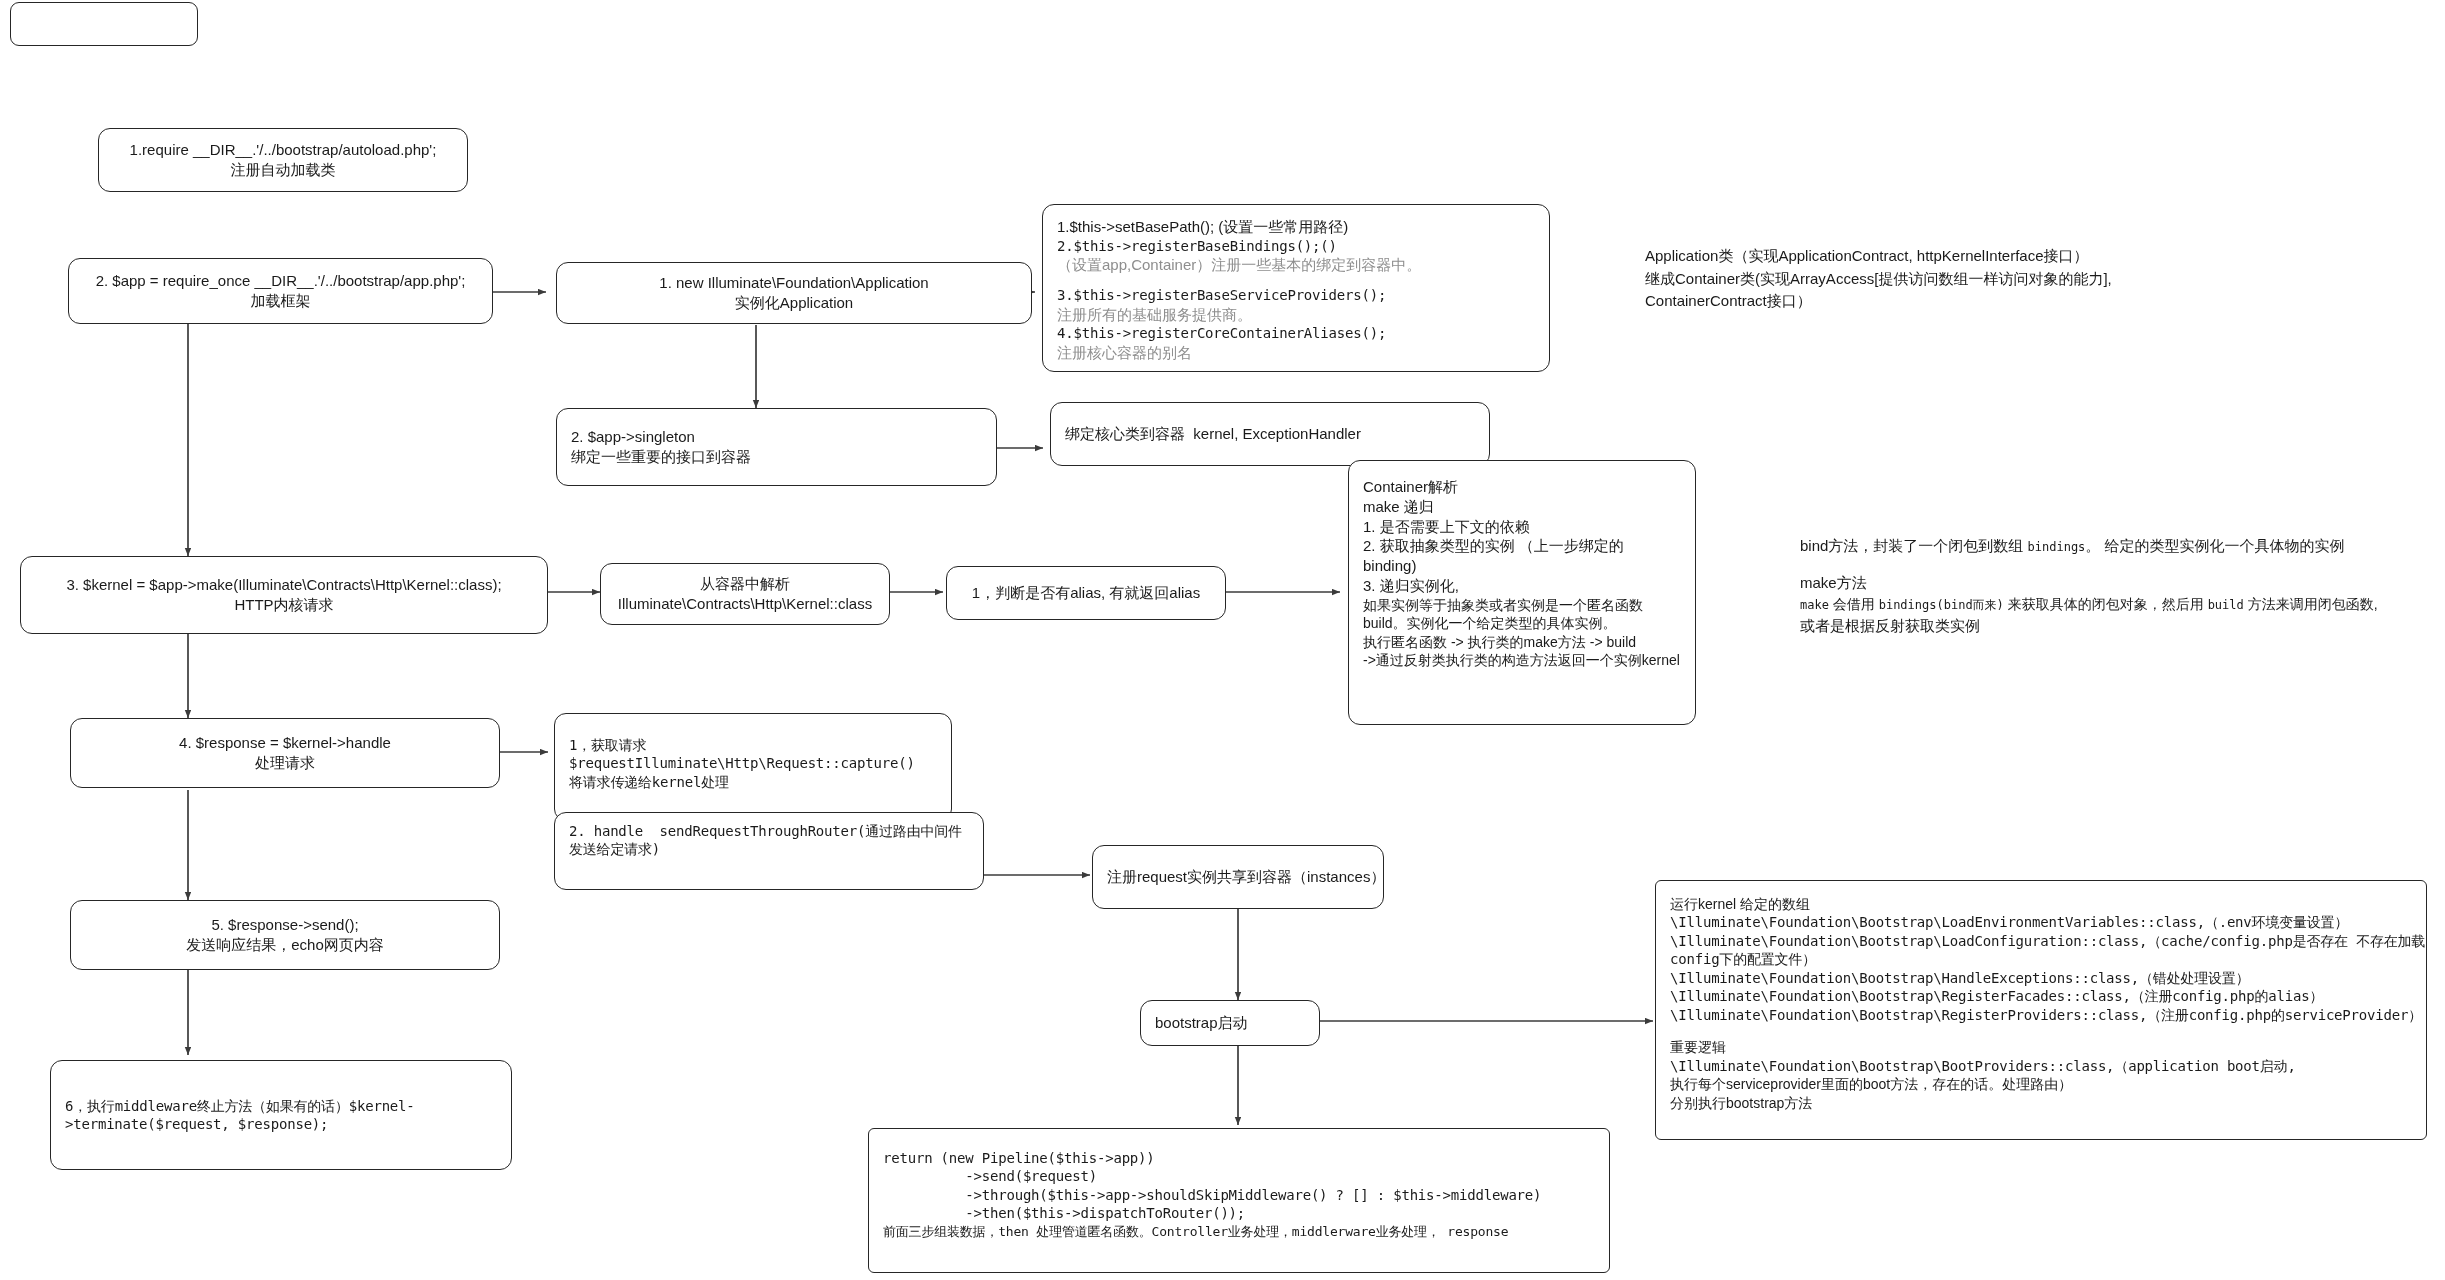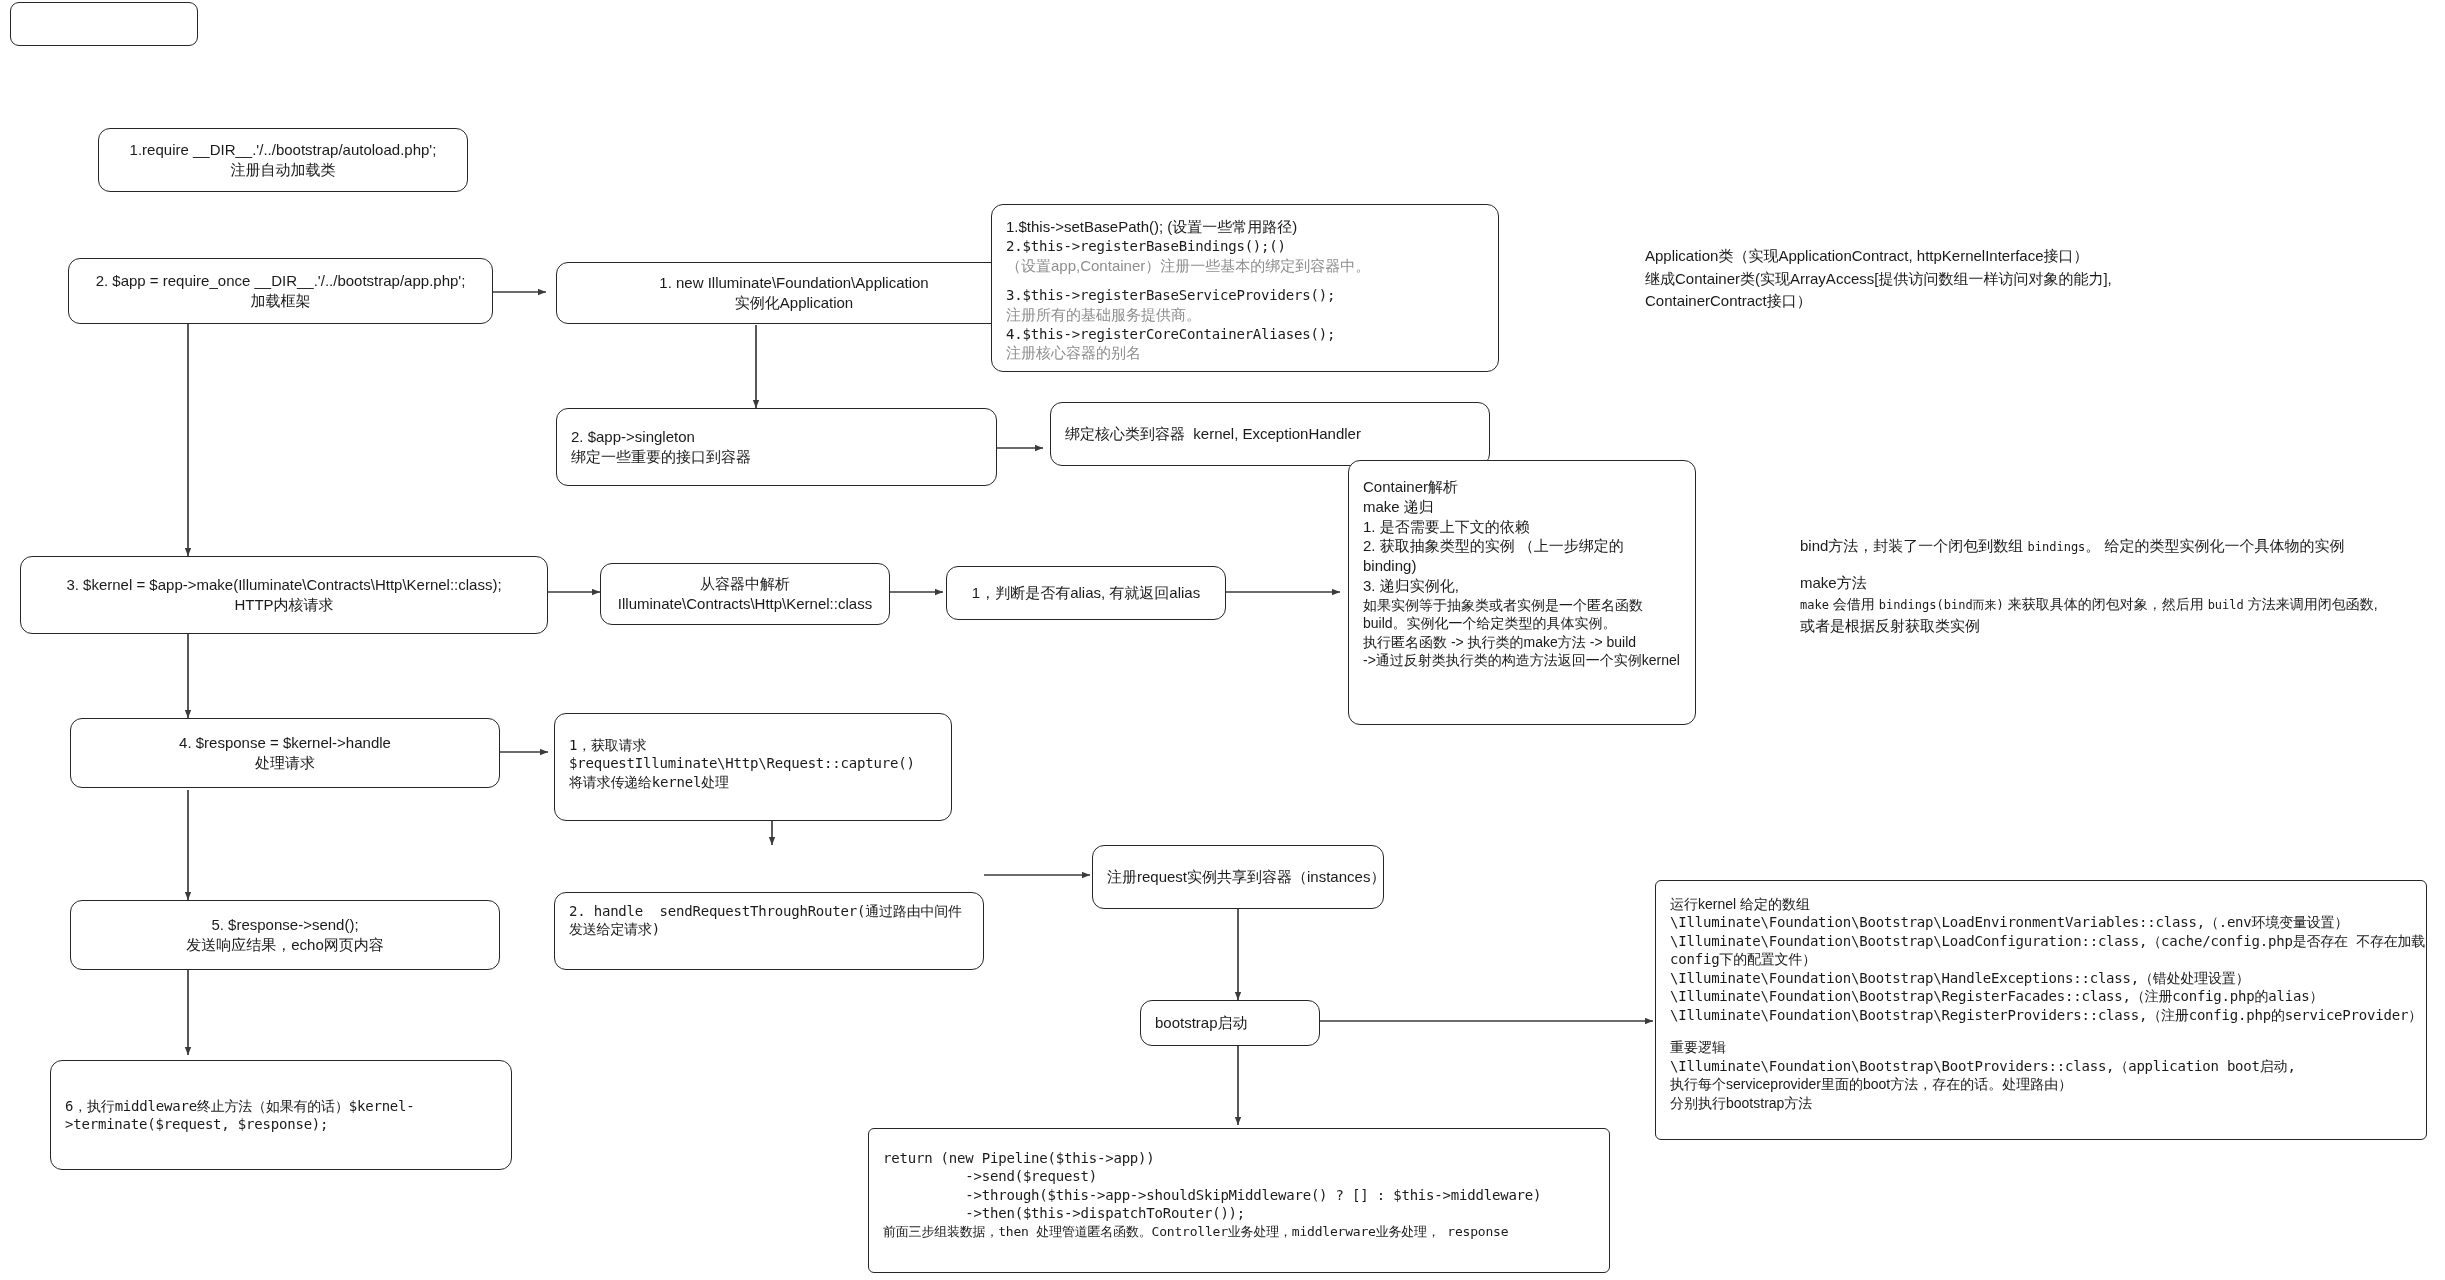--- a/index.html
+++ b/index.html
@@ -138,21 +138,21 @@
   <div class="node center pad14" style="left:68px; top:258px; width:425px; height:66px;">
     <span class="line sans fs15">2. $app = require_once __DIR__.'/../bootstrap/app.php';</span>
     <span class="line sans fs15">加载框架</span>
   </div>
 
   <div class="node center pad14" style="left:556px; top:262px; width:476px; height:62px;">
     <span class="line sans fs15">1. new Illuminate\Foundation\Application</span>
     <span class="line sans fs15">实例化Application</span>
   </div>
 
-  <div class="node left pad14" style="left:991px; top:204px; width:508px; height:168px; justify-content:flex-end; padding-top:12px;">
+  <div class="node left pad14" style="left:1042px; top:204px; width:508px; height:168px; justify-content:flex-start; padding-top:12px;">
     <span class="line sans fs15">1.$this-&gt;setBasePath(); (设置一些常用路径)</span>
     <span class="line mono fs14">2.$this-&gt;registerBaseBindings();()</span>
     <span class="line sans fs15 gray">（设置app,Container）注册一些基本的绑定到容器中。</span>
     <span class="line sans fs15" style="height:11px;"></span>
     <span class="line mono fs14">3.$this-&gt;registerBaseServiceProviders();</span>
     <span class="line sans fs15 gray">注册所有的基础服务提供商。</span>
     <span class="line mono fs14">4.$this-&gt;registerCoreContainerAliases();</span>
     <span class="line sans fs15 gray">注册核心容器的别名</span>
   </div>
 
@@ -210,21 +210,21 @@
     <span class="line sans fs15">4. $response = $kernel-&gt;handle</span>
     <span class="line sans fs15">处理请求</span>
   </div>
 
   <div class="node left pad14" style="left:554px; top:713px; width:398px; height:108px; justify-content:flex-start; padding-top:22px;">
     <span class="line mono fs14">1，获取请求</span>
     <span class="line mono fs14">$requestIlluminate\Http\Request::capture()</span>
     <span class="line mono fs14">将请求传递给kernel处理</span>
   </div>
 
-  <div class="node left pad14" style="left:554px; top:892px; width:430px; height:78px; justify-content:flex-start; padding-top:9px;">
+  <div class="node left pad14" style="left:554px; top:812px; width:430px; height:78px; justify-content:flex-start; padding-top:9px;">
     <span class="line mono fs14">2. handle  sendRequestThroughRouter(通过路由中间件</span>
     <span class="line mono fs14">发送给定请求)</span>
   </div>
 
   <div class="node left pad14" style="left:1092px; top:845px; width:292px; height:64px;">
     <span class="line sans fs15">注册request实例共享到容器（instances）</span>
   </div>
 
   <div class="node left pad14" style="left:1140px; top:1000px; width:180px; height:46px;">
     <span class="line sans fs15">bootstrap启动</span>

